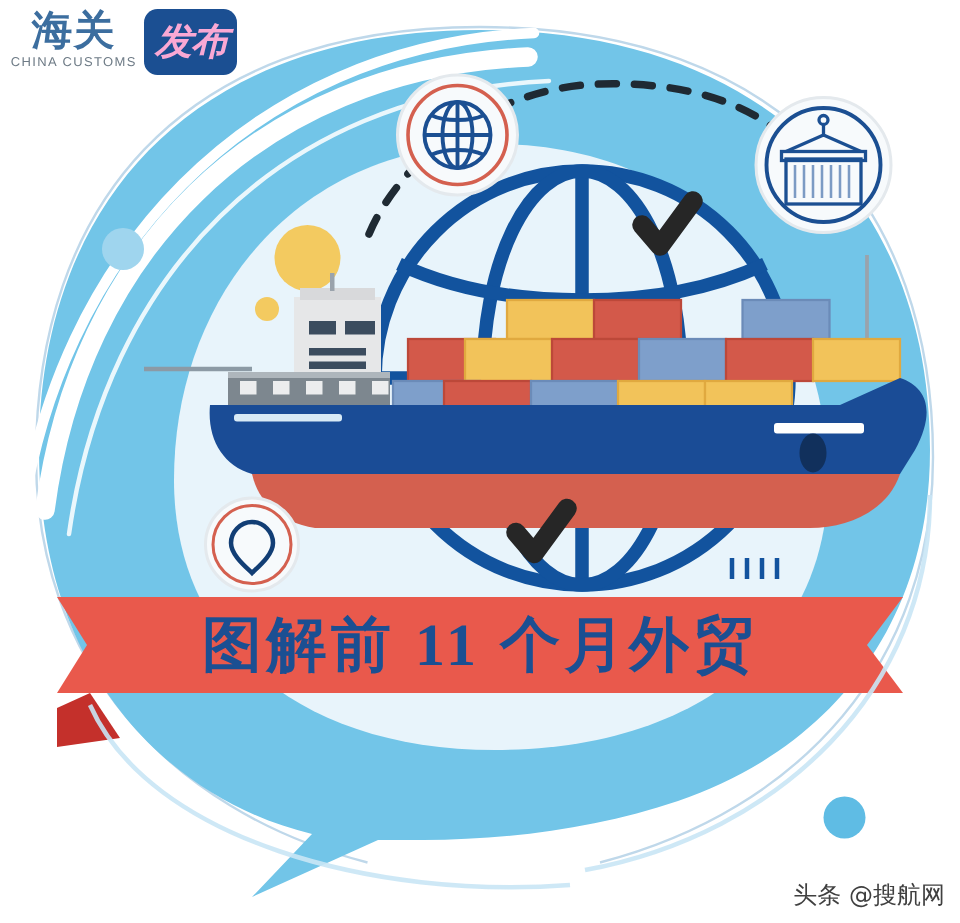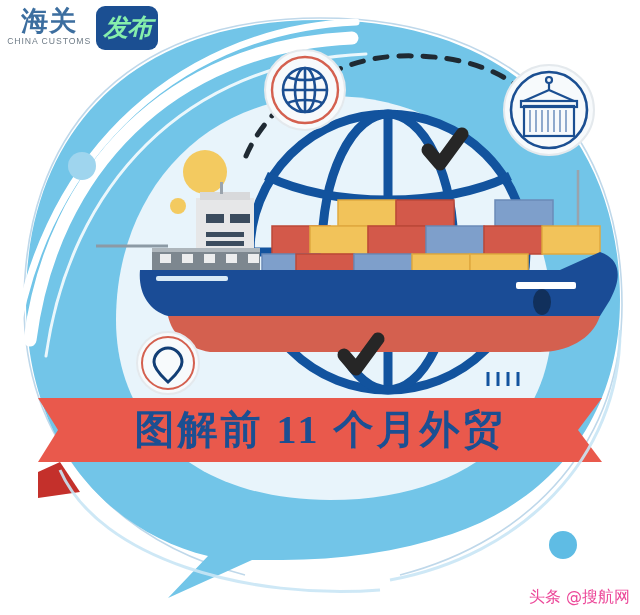--- a/index.html
+++ b/index.html
@@ -37,21 +37,21 @@
   }
   .logo-badge{
     margin-top:2px;
     width:62px;height:44px;border-radius:9px;
     background:#1B4F92;
     display:flex;align-items:center;justify-content:center;
   }
   .logo-badge .badge-txt{
     font-family:"DejaVu Sans","Liberation Sans",sans-serif;
     font-size:25px;line-height:26px;font-weight:700;
-    color:#86efac;letter-spacing:-1px;
+    color:#f9a8d4;letter-spacing:-1px;
     font-style:italic;
   }
 
   
   .ribbon-title{
     position:absolute;
     left:0;top:398px;width:640px;height:64px;
     display:flex;align-items:center;justify-content:center;
     z-index:35;pointer-events:none;
   }
@@ -62,21 +62,21 @@
     white-space:nowrap;
   }
 
   
   .watermark{
     position:absolute;right:10px;bottom:8px;
     z-index:45;
     display:flex;align-items:center;gap:3px;
     font-family:"DejaVu Sans","Liberation Sans",sans-serif;
     font-size:16px;line-height:20px;
-    color:#ec4899;font-weight:500;
+    color:#404040;font-weight:500;
     white-space:nowrap;
   }
 </style>
 </head>
 <body>
 
 <div id="poster">
 
   <svg id="art" viewBox="0 0 640 615" xmlns="http://www.w3.org/2000/svg">
     <defs>

